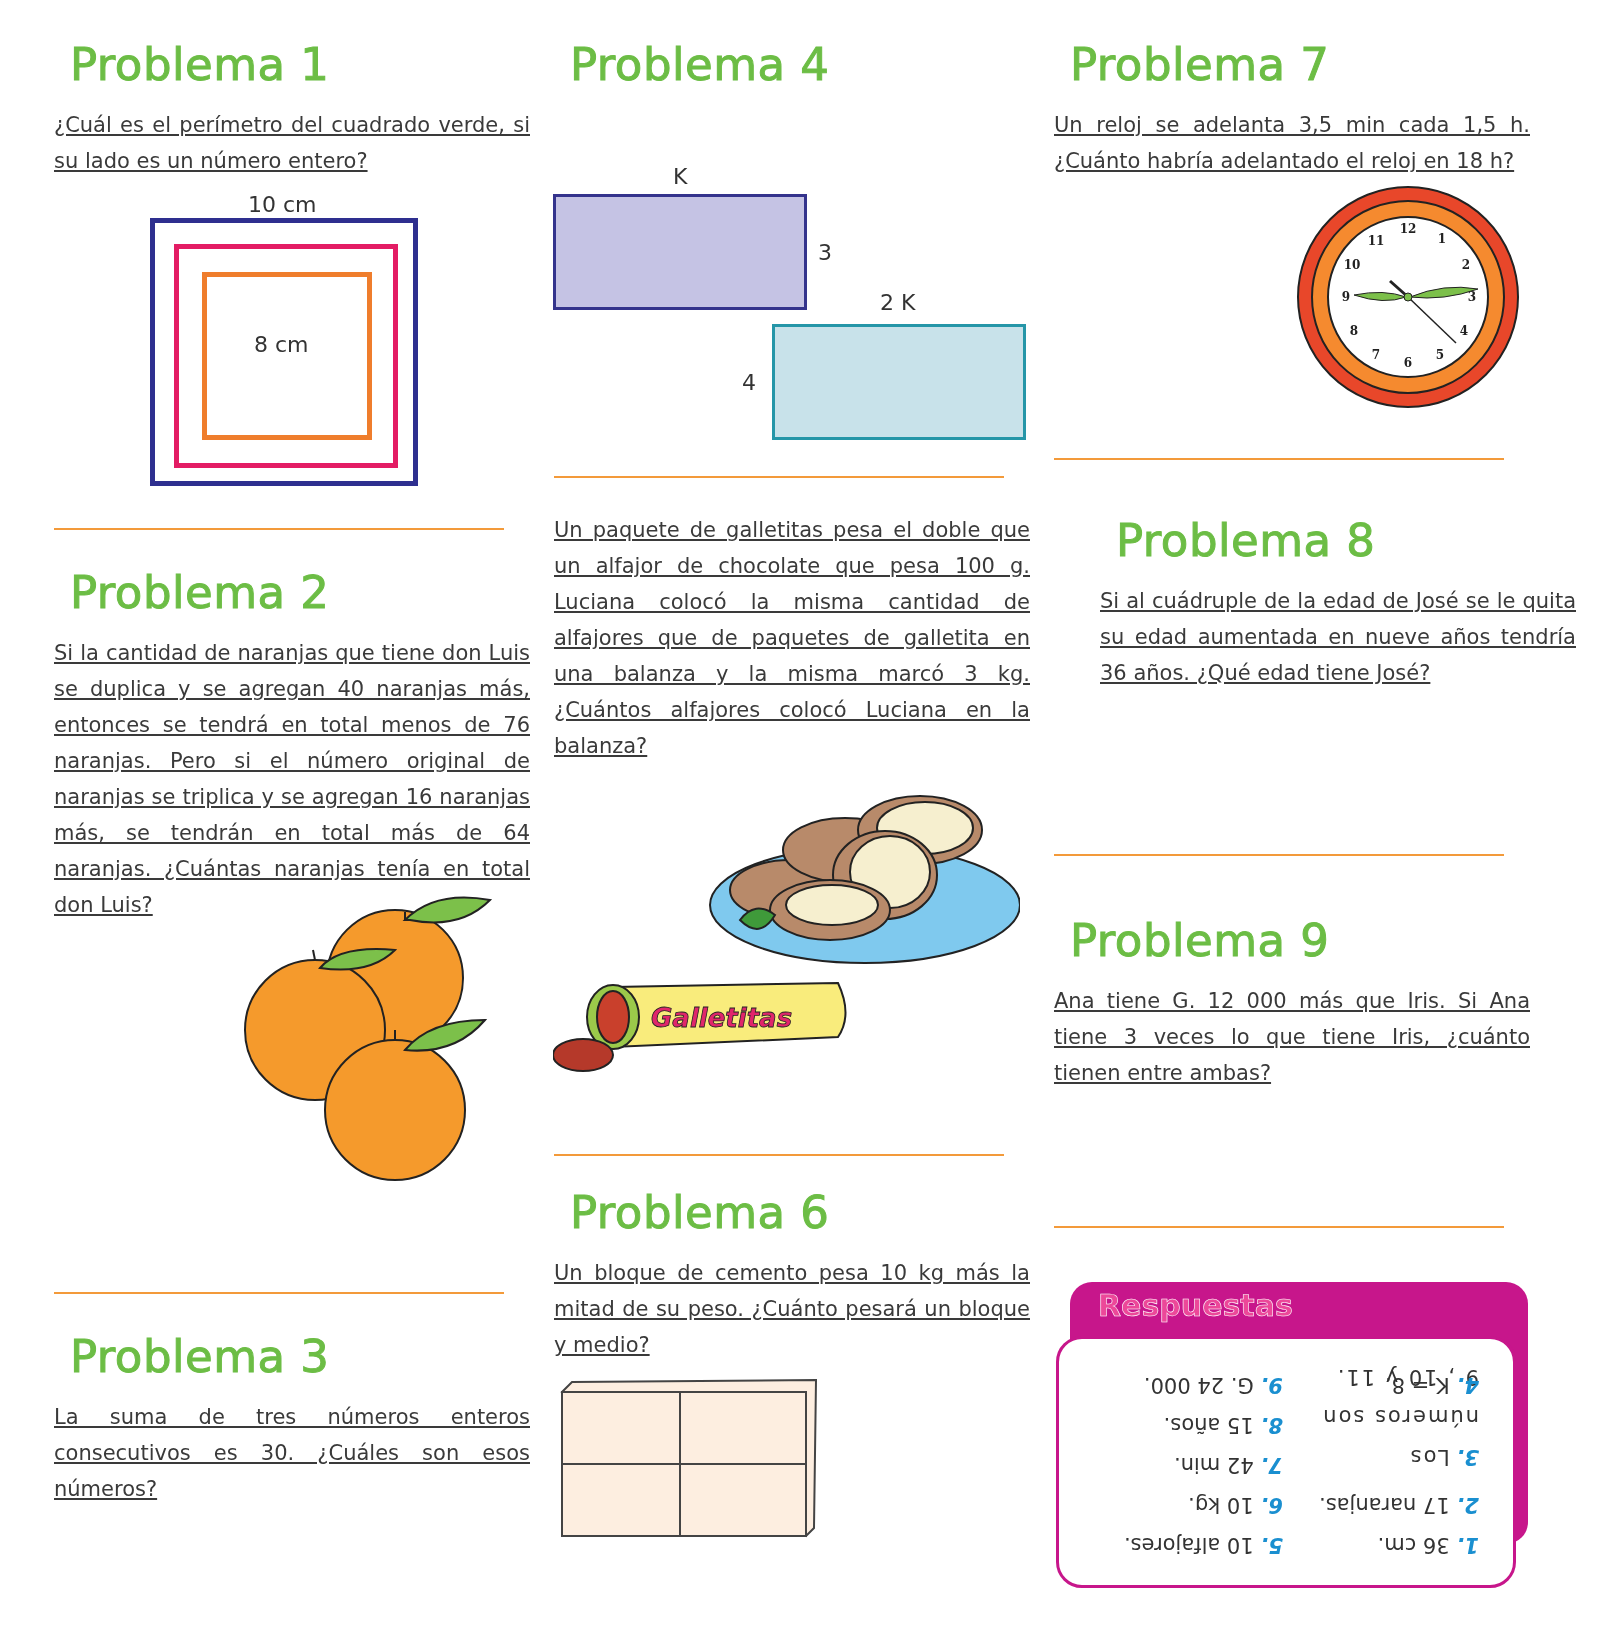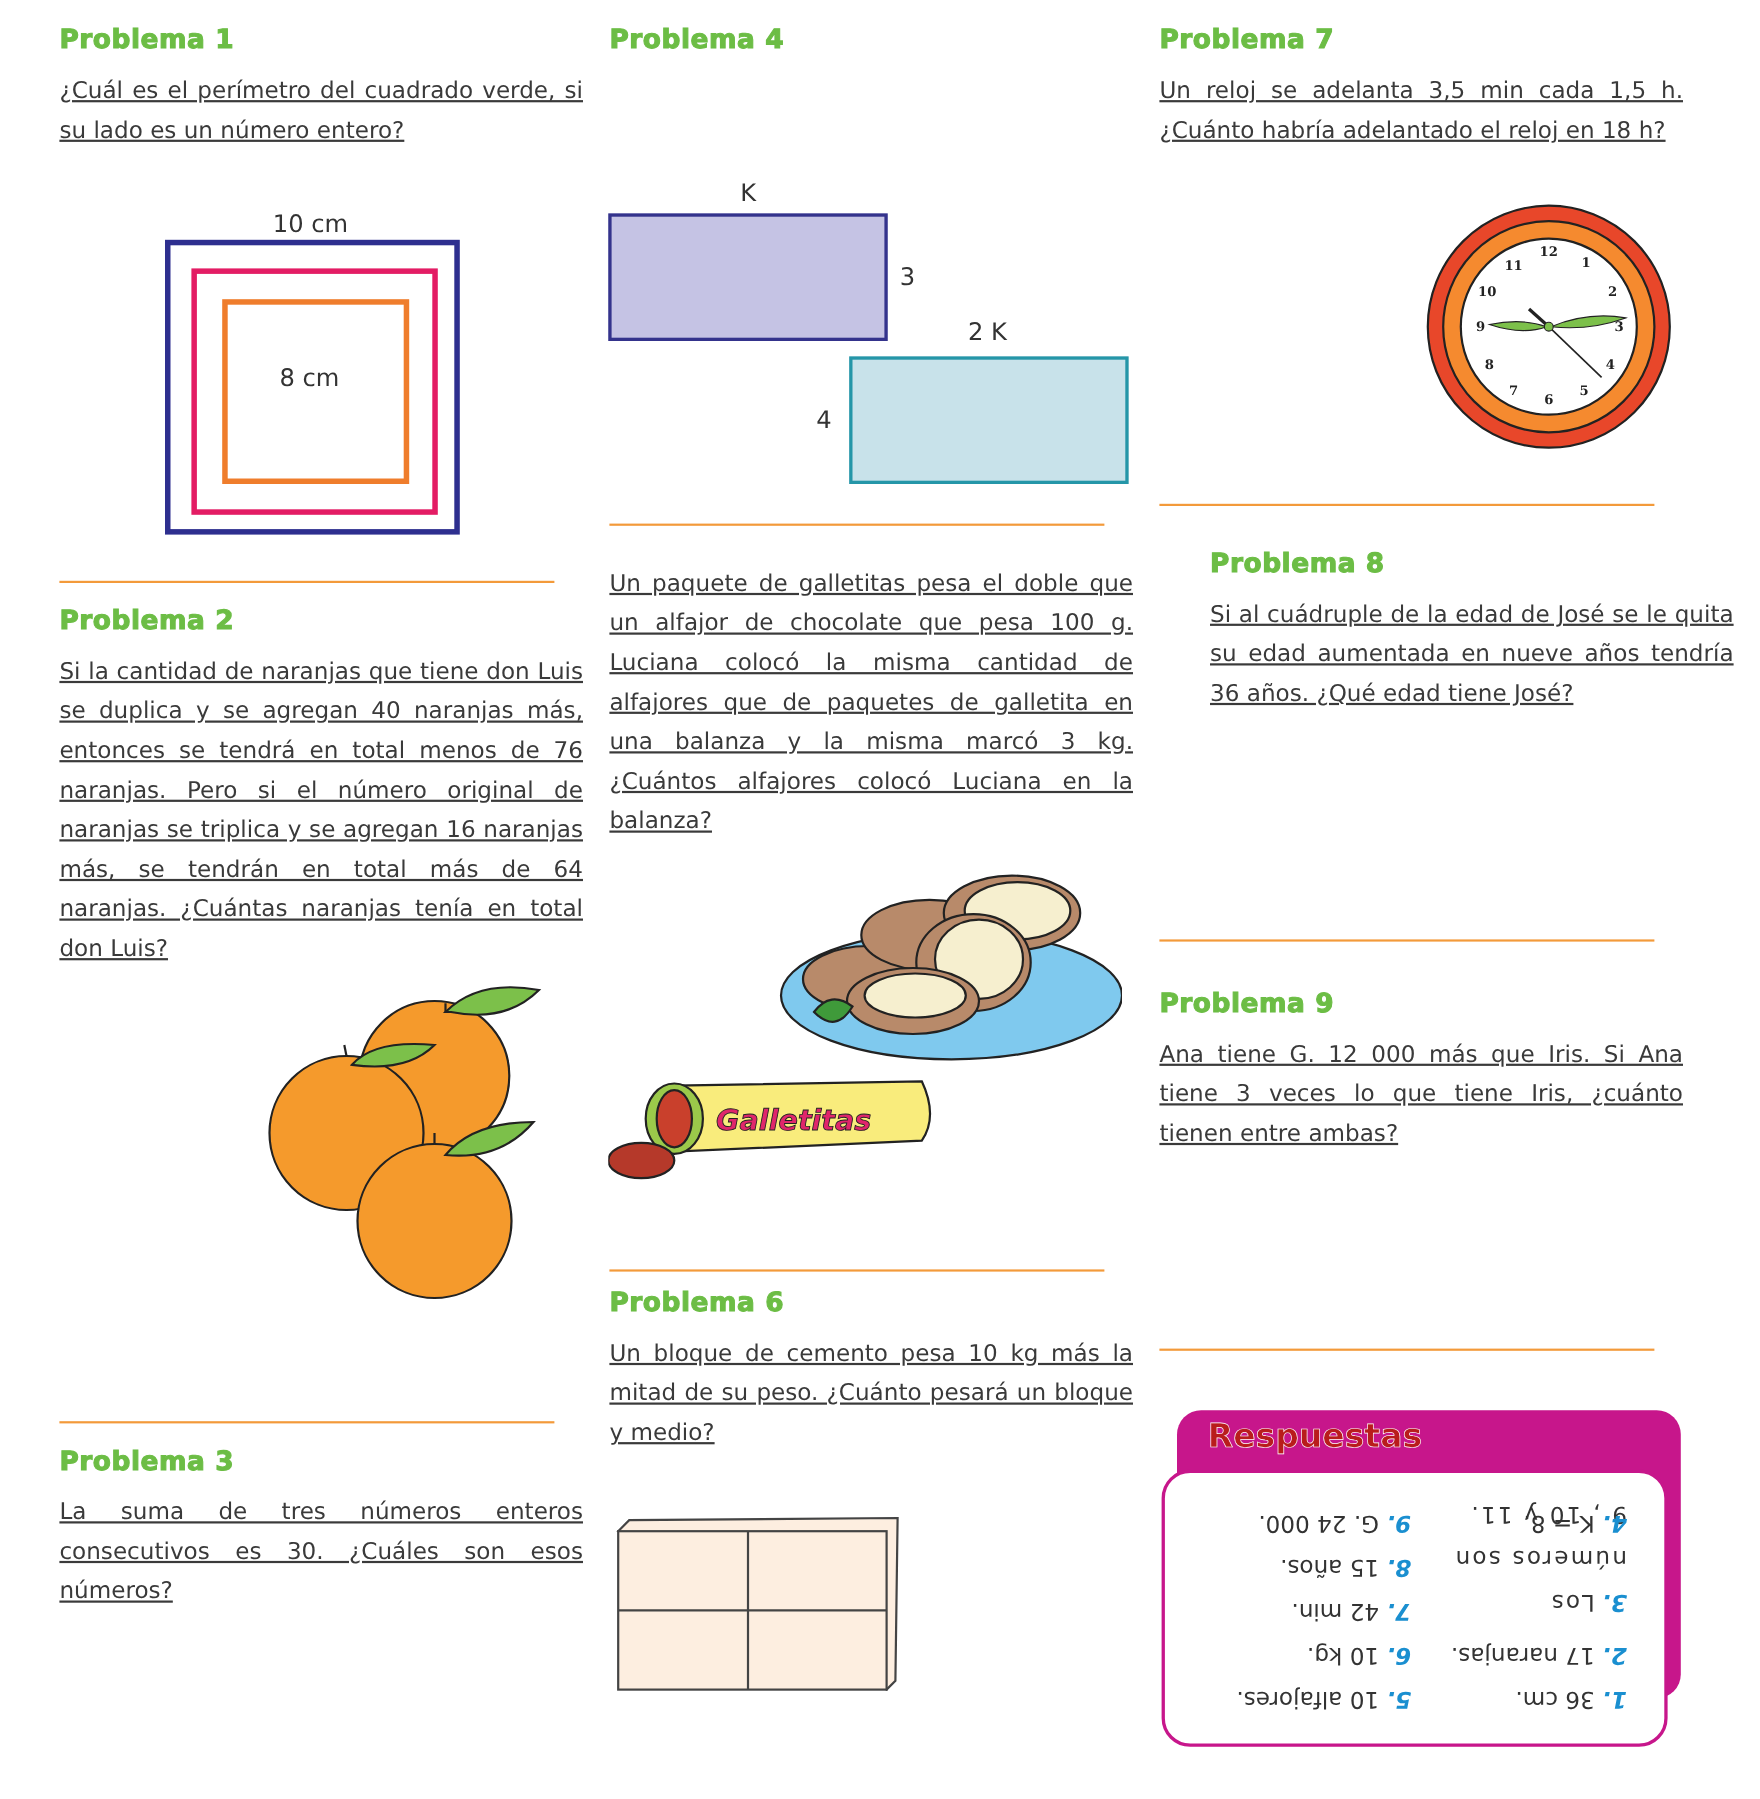--- a/index.html
+++ b/index.html
@@ -1,22 +1,22 @@
 <!DOCTYPE html>
 <html><head>
 <meta charset="utf-8">
 <style>
   html,body{margin:0;padding:0;background:#fff;}
   body{width:1600px;height:1635px;position:relative;overflow:hidden;font-family:"DejaVu Sans",sans-serif;color:#3a3a3a;}
   .sec{position:absolute;}
-  .title{font-family:"DejaVu Sans",sans-serif;font-weight:bold;color:#6cbd45;font-size:24px;letter-spacing:0.5px;margin:0;-webkit-text-stroke:1px #6cbd45;}
+  .title{font-family:"DejaVu Sans",sans-serif;font-weight:normal;color:#6cbd45;font-size:45px;letter-spacing:0.5px;margin:16px;-webkit-text-stroke:1px #6cbd45;}
   .body{font-size:21px;line-height:36px;text-align:justify;margin:0;text-decoration:underline;}
   .rule{position:absolute;height:2px;background:#f39a3a;}
   .lbl{position:absolute;font-size:22px;color:#333;}
-  .ans-title{position:absolute;color:#b91c1c;font-weight:bold;font-size:30px;-webkit-text-stroke:0.6px #fff;}
+  .ans-title{position:absolute;color:#ec4899;font-weight:bold;font-size:30px;-webkit-text-stroke:0.6px #fff;}
   .ans-grid{position:absolute;left:0;top:0;width:100%;height:100%;transform:rotate(180deg);}
   .ans-item{position:absolute;font-size:21px;color:#333;white-space:nowrap;}
   .ans-num{color:#1a8fd0;font-weight:bold;font-style:italic;}
 </style>
 </head>
 <body>
 
 <div class="sec" style="left:54px;top:22px;width:476px;">
   <h2 class="title">Problema 1</h2>
   <p class="body" style="margin-top:14px;">¿Cuál es el perímetro del cuadrado verde, si su lado es un número entero?</p>

